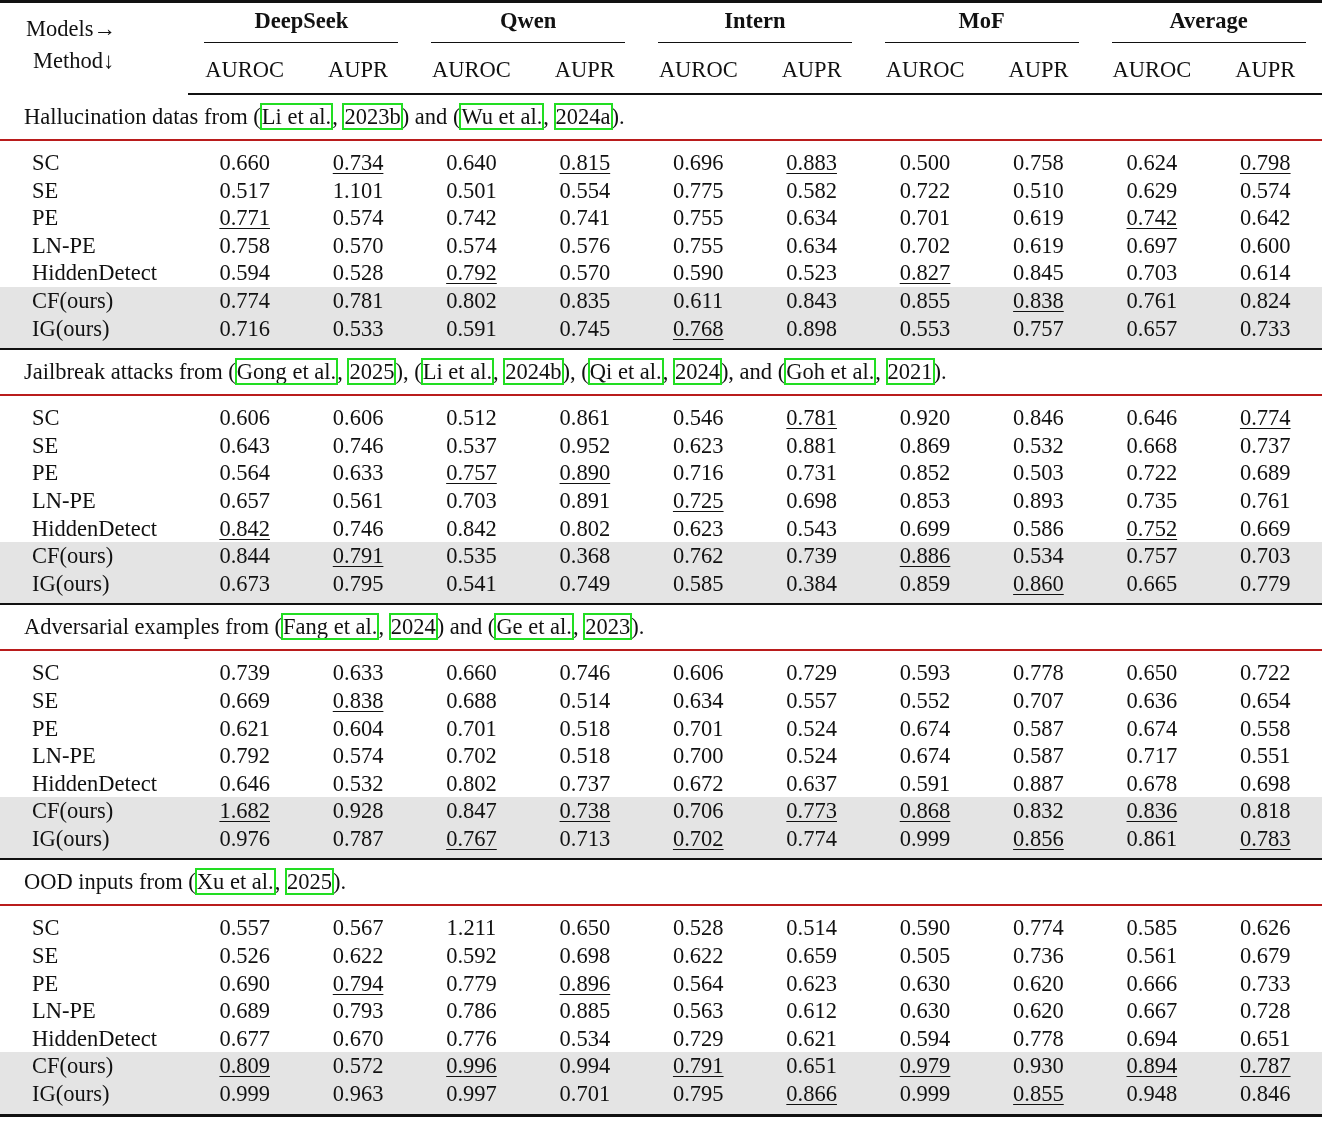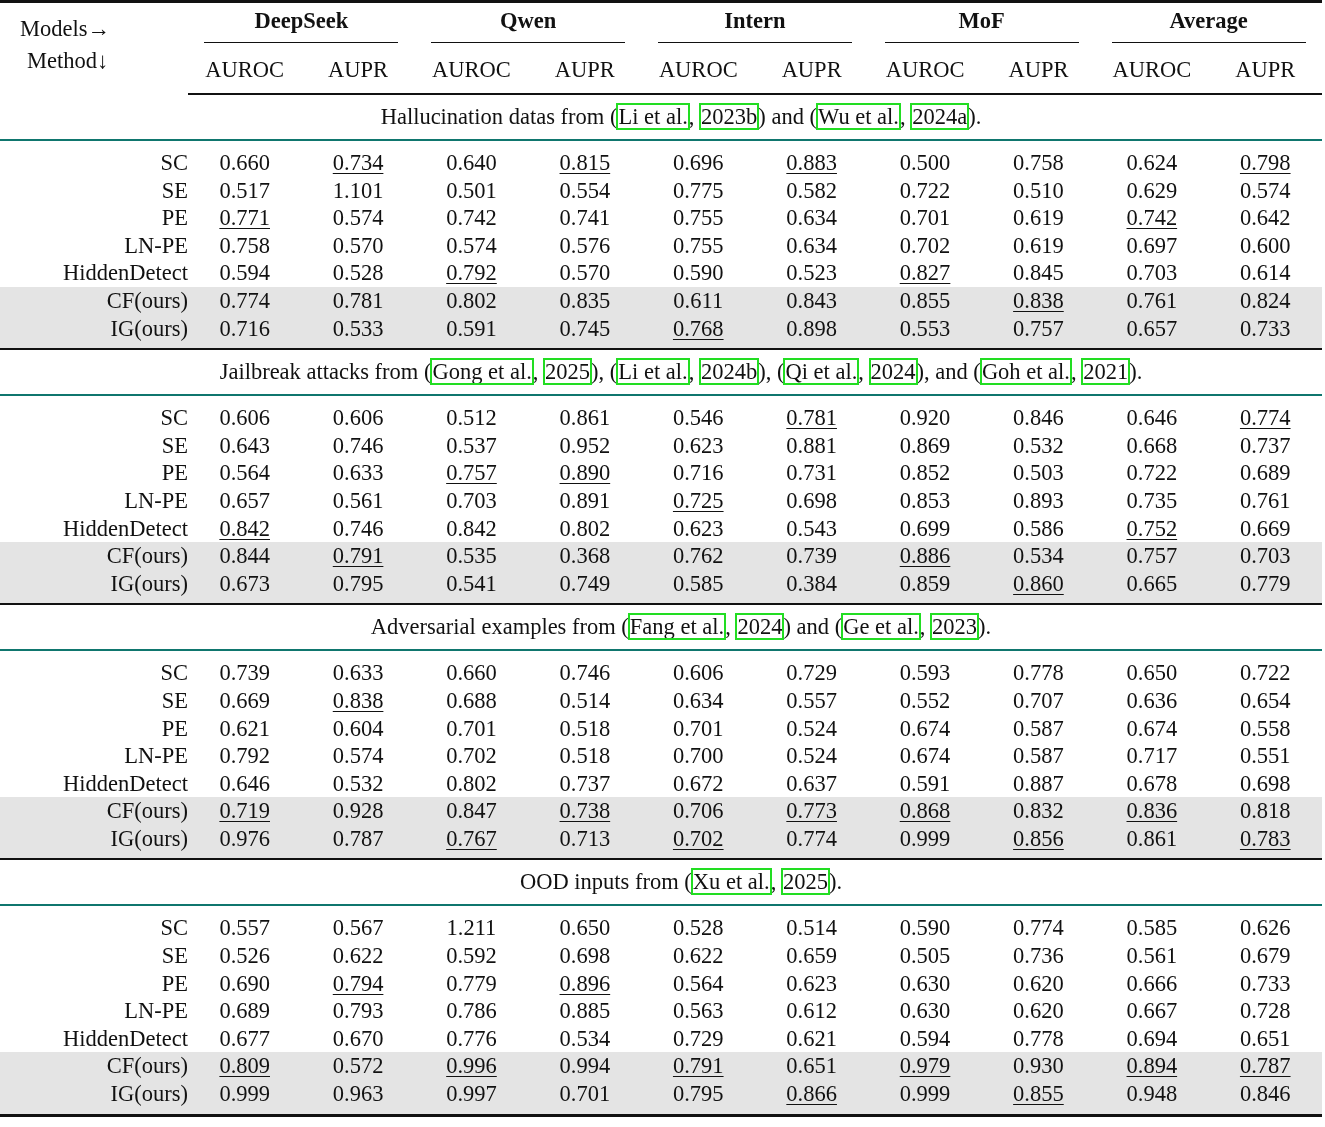--- a/index.html
+++ b/index.html
@@ -6,28 +6,28 @@
   body { width: 1325px; height: 1127px; overflow: hidden; font-family: "Liberation Serif", "DejaVu Serif", serif; color: #111; }
   .wrap { position: relative; width: 1325px; }
   table { border-collapse: collapse; width: 1322px; table-layout: fixed; font-size: 22.5px; }
   col.c-method { width: 188px; }
   col.c-val { width: 113.4px; }
   .top-rule { border-top: 3px solid #111; }
   th, td { padding: 0; text-align: center; white-space: nowrap; }
   .hdr-model { font-weight: bold; height: 40px; vertical-align: bottom; padding-bottom: 4px; text-align: center; }
   .hdr-model span { display: inline-block; width: 194px; border-bottom: 1.5px solid #111; padding-bottom: 8px; }
   .hdr-metric { height: 46px; font-weight: normal; vertical-align: middle; }
-  .corner { text-align: left; vertical-align: top; padding-left: 20px; padding-top: 10px; line-height: 32px; font-weight: normal; }
+  .corner { text-align: left; vertical-align: top; padding-left: 26px; padding-top: 10px; line-height: 32px; font-weight: normal; }
   .corner div:nth-child(2) { padding-left: 7px; }
   tr.hdr-bottom th { border-bottom: 2px solid #111; }
-  tr.section-title td { text-align: center; padding-left: 40px; height: 44px; border-bottom: 2px solid #0f766e; }
+  tr.section-title td { text-align: left; padding-left: 24px; height: 44px; border-bottom: 2px solid #b91c1c; }
   tr.section-title.sep td { border-top: 2px solid #111; }
   .cite { outline: 2.5px solid #22dd22; outline-offset: -1px; padding: 0 1px; }
   tr.data td { height: 27.6px; line-height: 27.6px; }
-  tr.data td.method { text-align: right; padding-left: 32px; }
+  tr.data td.method { text-align: left; padding-left: 32px; }
   tr.data.first td { padding-top: 8px; }
   tr.data.last td { padding-bottom: 6px; }
   tr.ours td { background: #e4e4e4; }
   .v-b { font-weight: normal; }
   .v-u { text-decoration: underline; text-underline-offset: 3px; text-decoration-thickness: 1.3px; }
   .bottom-rule { border-bottom: 3.5px solid #111; }
 </style>
 </head>
 <body>
 
@@ -323,21 +323,21 @@
           <td><span>0.737</span></td>
           <td><span>0.672</span></td>
           <td><span>0.637</span></td>
           <td><span>0.591</span></td>
           <td><span class="v-b">0.887</span></td>
           <td><span>0.678</span></td>
           <td><span>0.698</span></td>
         </tr>
         <tr class="data ours">
           <td class="method">CF(ours)</td>
-          <td><span class="v-u">0.719</span></td>
+          <td><span class="v-u">1.682</span></td>
           <td><span class="v-b">0.928</span></td>
           <td><span class="v-b">0.847</span></td>
           <td><span class="v-u">0.738</span></td>
           <td><span class="v-b">0.706</span></td>
           <td><span class="v-u">0.773</span></td>
           <td><span class="v-u">0.868</span></td>
           <td><span>0.832</span></td>
           <td><span class="v-u">0.836</span></td>
           <td><span class="v-b">0.818</span></td>
         </tr>

